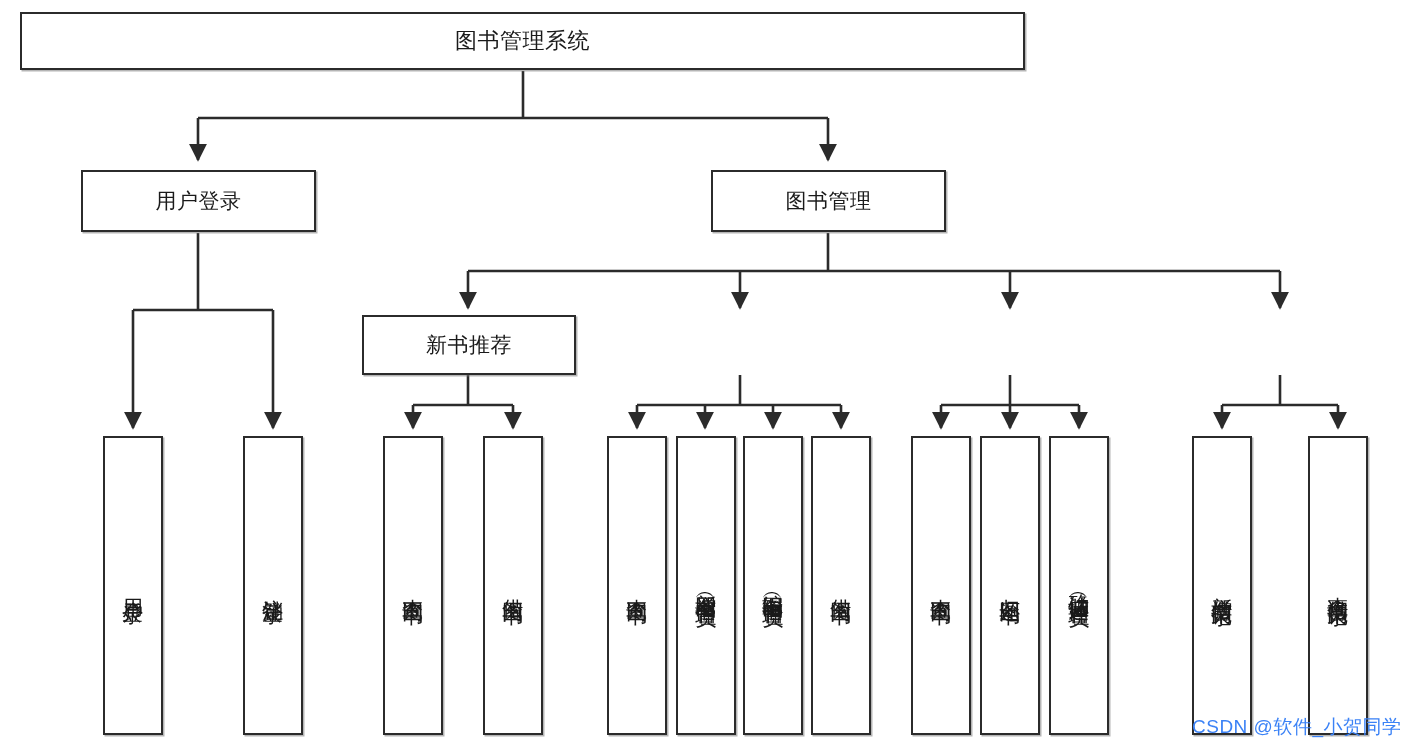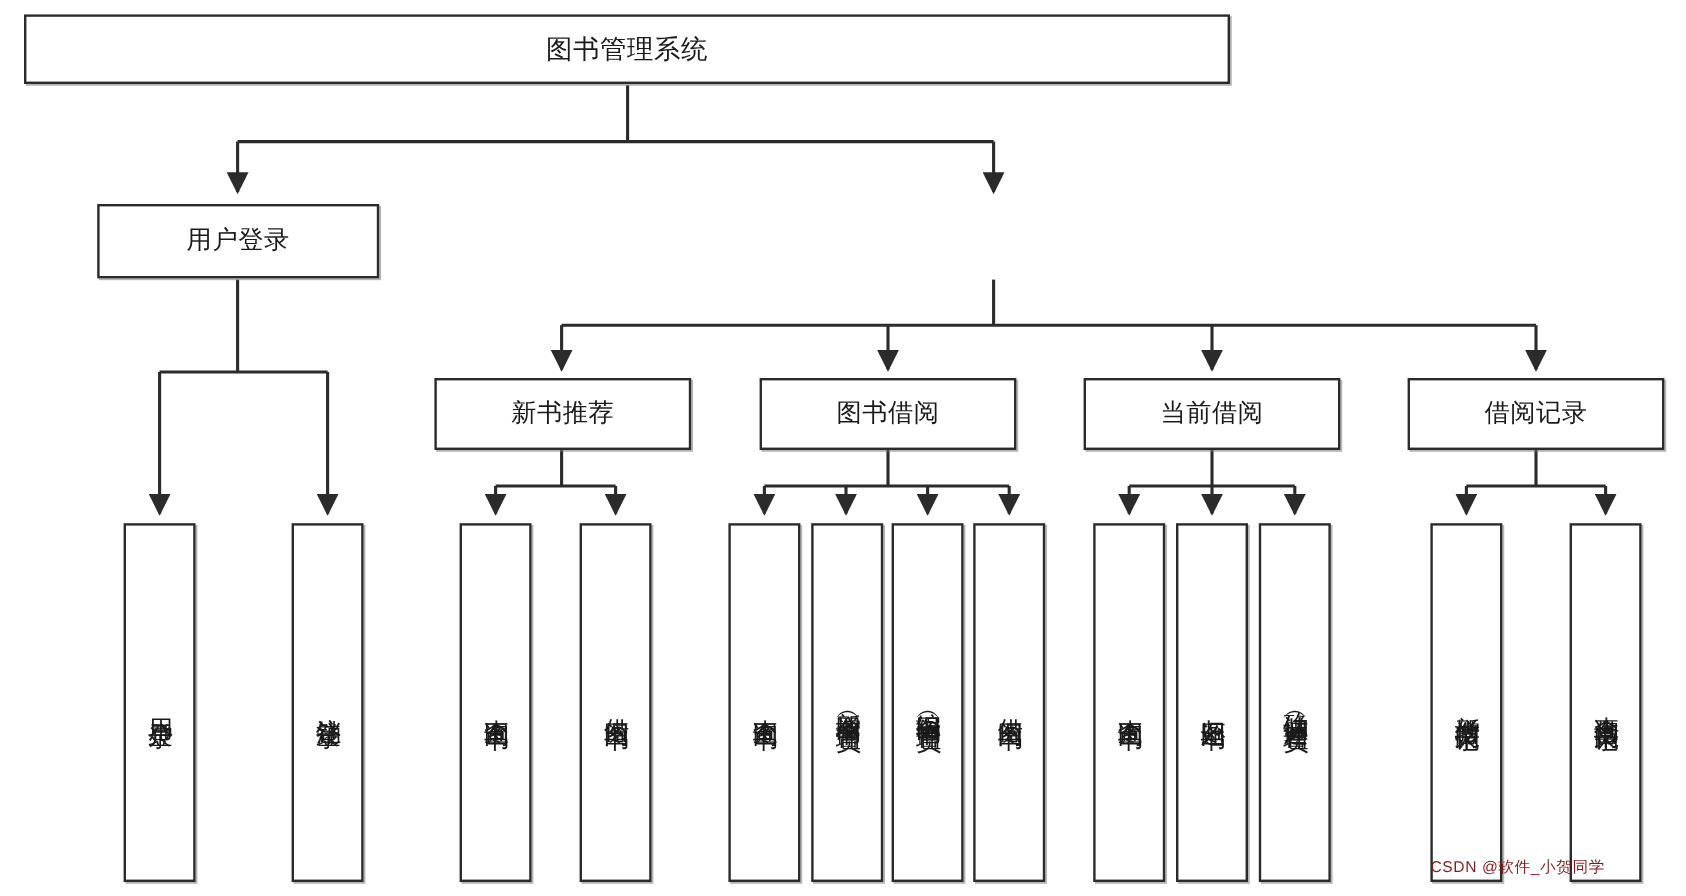--- a/index.html
+++ b/index.html
@@ -53,22 +53,22 @@
     text-orientation:upright;
     font-size:21px;
     line-height:1.32;
     letter-spacing:2px;
     white-space:nowrap;
     transform:none;
   }
   #root.node .lbl{font-size:22px;}
   .watermark{
     position:absolute;
-    font-size:13px;
-    color:#7f1d1d;
+    font-size:19px;
+    color:#3b82f6;
     letter-spacing:0.5px;
     white-space:nowrap;
     user-select:none;
   }
 </style>
 </head>
 <body>
 
 <div id="canvas">
 
@@ -123,36 +123,30 @@
   </svg>
 
   <div class="node horiz" id="root" style="left:20px;top:12px;width:1005px;height:58px;align-items:center;">
     <span class="lbl">图书管理系统</span>
   </div>
 
   <div class="node horiz" style="left:81px;top:170px;width:235px;height:62px;">
     <span class="lbl">用户登录</span>
   </div>
 
+  <div class="node horiz" style="left:711px;top:170px;width:235px;height:62px;">
+    <span class="lbl">图书管理</span>
+  </div>
 
   <div class="node horiz" style="left:362px;top:315px;width:214px;height:60px;align-items:center;">
     <span class="lbl">新书推荐</span>
   </div>
 
-  <div class="node horiz" style="left:633px;top:315px;width:214px;height:60px;">
-    <span class="lbl">图书借阅</span>
-  </div>
-
-  <div class="node horiz" style="left:903px;top:315px;width:214px;height:60px;">
-    <span class="lbl">当前借阅</span>
-  </div>
-
-  <div class="node horiz" style="left:1173px;top:315px;width:214px;height:60px;">
-    <span class="lbl">借阅记录</span>
-  </div>
+
+
 
   <div class="node vert" style="left:103px;top:436px;width:60px;height:299px;">
     <span class="lbl">用户登录</span>
   </div>
 
   <div class="node vert" style="left:243px;top:436px;width:60px;height:299px;">
     <span class="lbl">注销登录</span>
   </div>
 
   <div class="node vert" style="left:383px;top:436px;width:60px;height:299px;">

